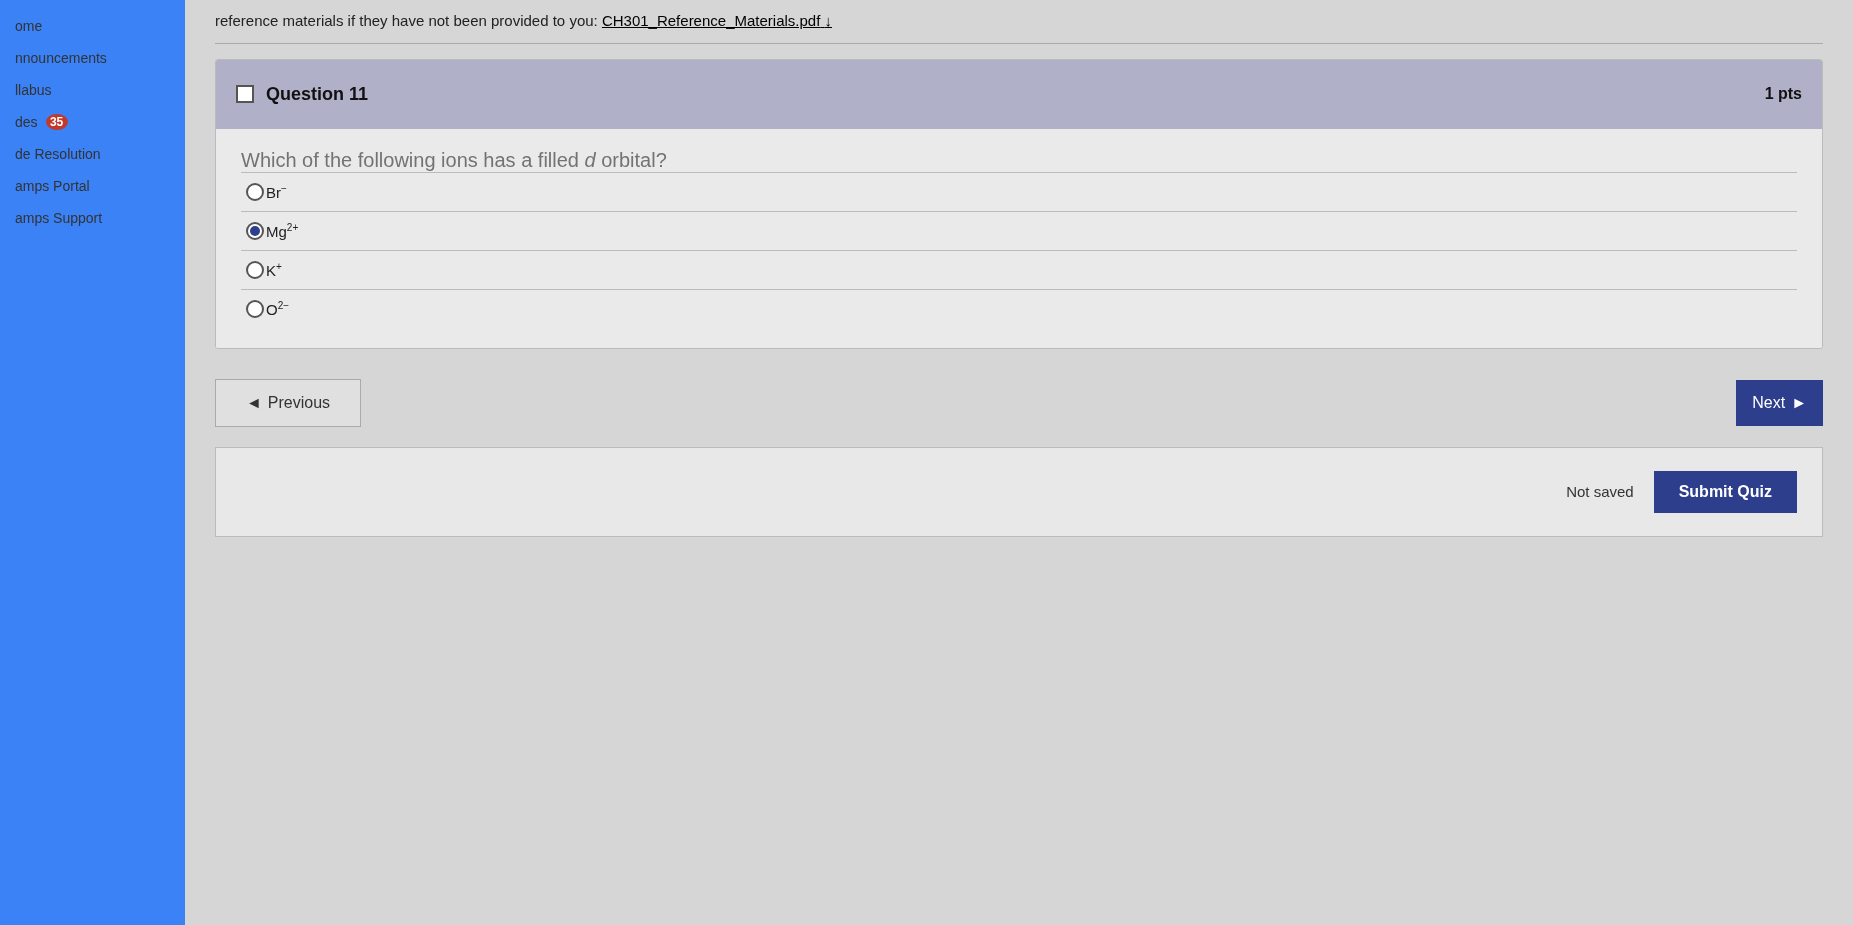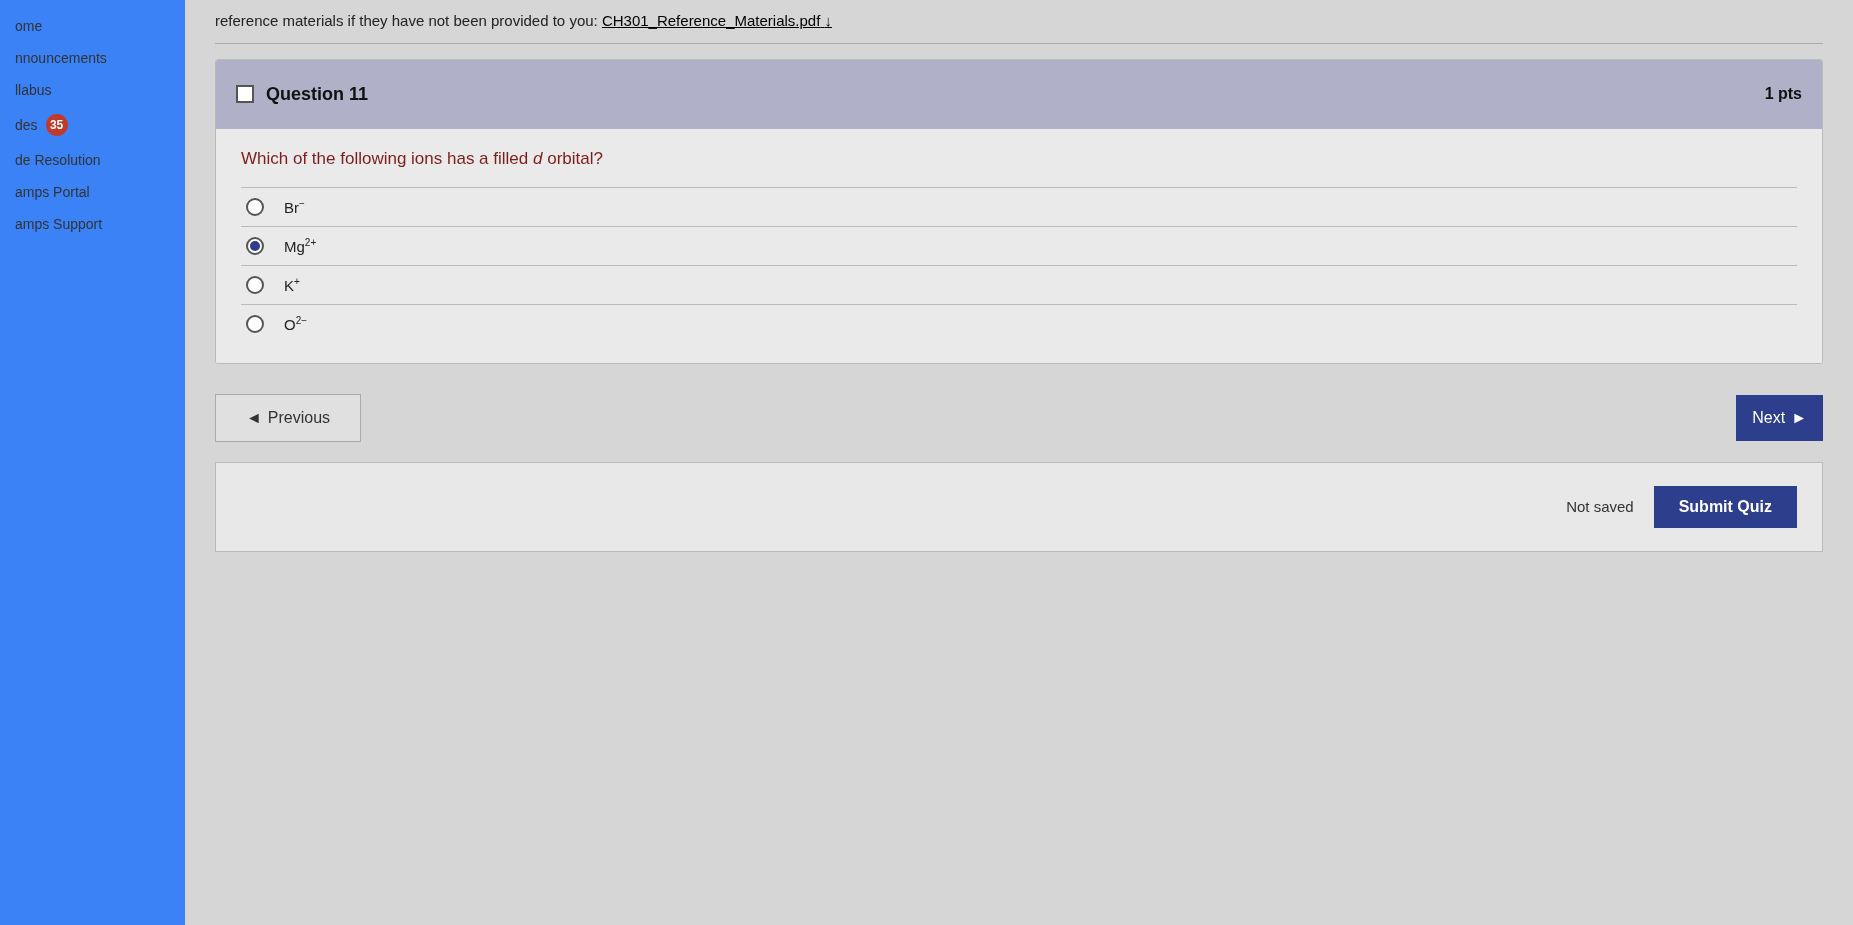--- a/index.html
+++ b/index.html
@@ -26,21 +26,21 @@
     .sidebar-item-with-badge {
       display: flex;
       align-items: center;
       gap: 8px;
     }
     .badge {
       background-color: #c0392b;
       color: white;
       border-radius: 50%;
       width: 22px;
-      height: 22px;
+      height: 16px;
       display: flex;
       align-items: center;
       justify-content: center;
       font-size: 12px;
       font-weight: bold;
     }
 
     
     .main-content {
       flex: 1;
@@ -103,33 +103,32 @@
       color: #111;
       margin-left: 8px;
     }
 
     
     .question-body {
       padding: 20px 25px;
       background-color: #eaeaea;
     }
     .question-text {
-      font-size: 17px;
-      color: #7f1d1d;
-      margin-bottom: 18px;
+      font-size: 20px;
+      color: #737373;
     }
     .question-text em {
       font-style: italic;
     }
 
     
     .option-row {
       display: flex;
       align-items: center;
-      gap: 20px;
+      gap: 2px;
       padding: 10px 5px;
       border-top: 1px solid #bbb;
       font-size: 15px;
       color: #222;
     }
     .option-row:last-child {
       border-bottom: none;
     }
 
     .radio-outer {

